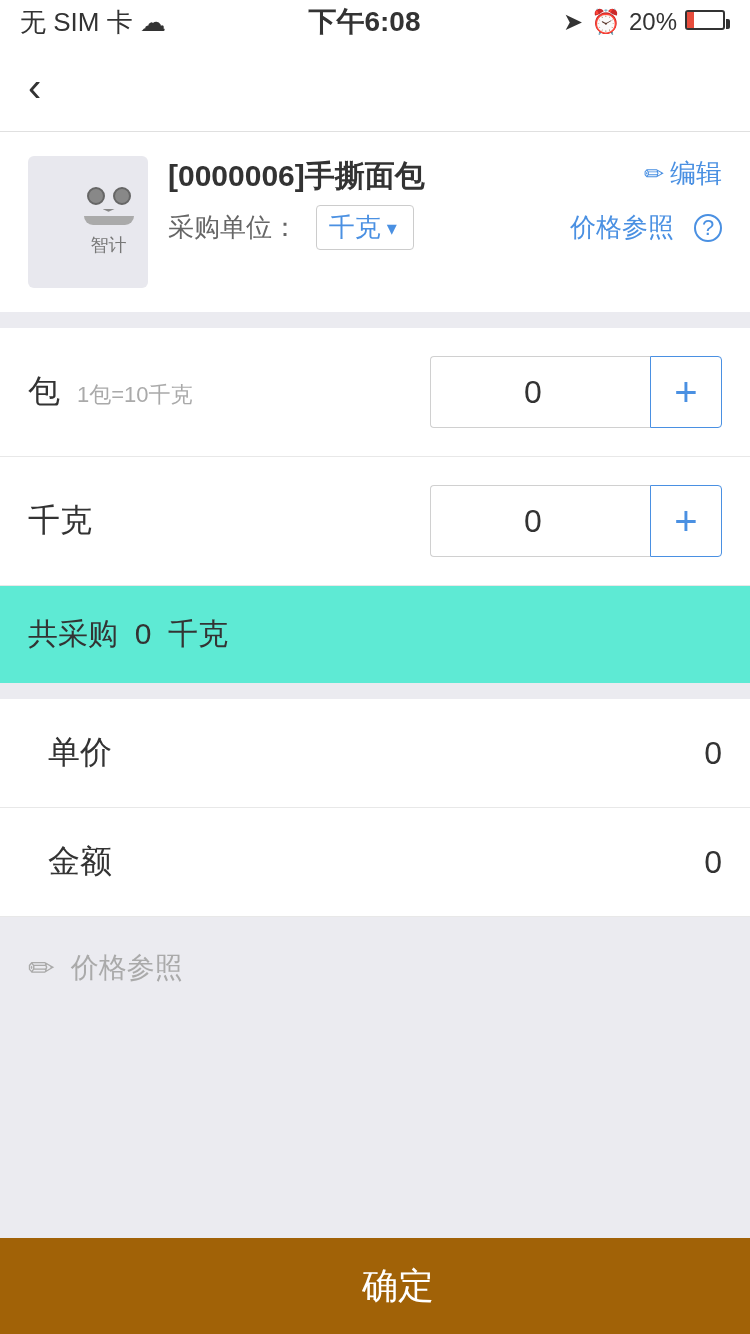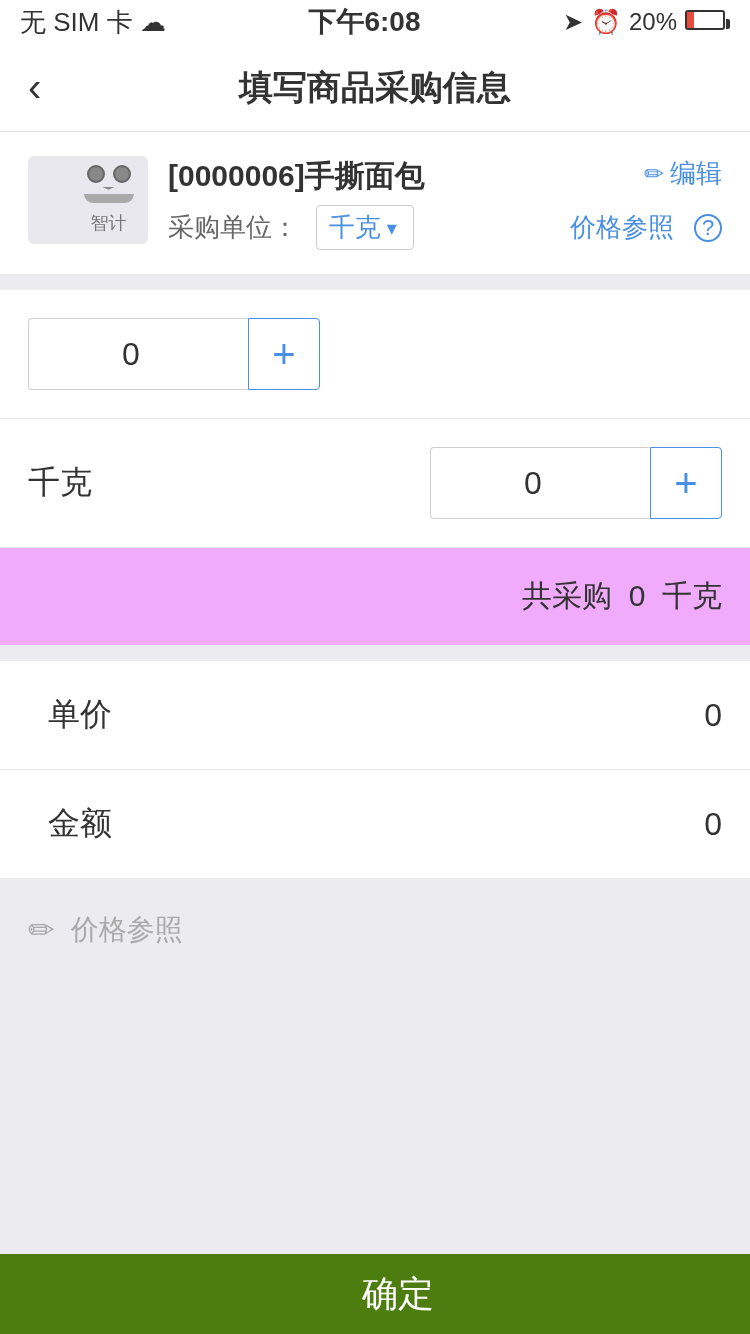--- a/index.html
+++ b/index.html
@@ -92,21 +92,21 @@
     .product-card {
       background: #fff;
       padding: 24px 28px;
       display: flex;
       align-items: flex-start;
       gap: 20px;
       margin-top: 0;
     }
     .product-image {
       width: 120px;
-      height: 88px;
+      height: 132px;
       background: #e8e8ee;
       border-radius: 6px;
       display: flex;
       align-items: center;
       justify-content: center;
       flex-shrink: 0;
       padding-left: 41px;
     }
     .product-info {
       flex: 1;
@@ -232,24 +232,24 @@
       font-size: 40px;
       display: flex;
       align-items: center;
       justify-content: center;
       cursor: pointer;
       font-weight: 300;
     }
 
     
     .total-row {
-      background: #f0abfc;
-      display: flex;
-      align-items: center;
-      justify-content: flex-end;
+      background: #5eead4;
+      display: flex;
+      align-items: center;
+      justify-content: space-between;
       padding: 28px 28px;
     }
     .total-text {
       font-size: 30px;
       color: #333;
     }
     .batch-btn {
       border: 1px solid #4a90e2;
       color: #4a90e2;
       background: #fff;
@@ -298,22 +298,22 @@
       font-size: 28px;
       color: #aaa;
     }
 
     
     .confirm-btn {
       position: fixed;
       bottom: 0;
       left: 0;
       width: 750px;
-      height: 80px;
-      background: #4d7c0f;
+      height: 96px;
+      background: #a16207;
       color: #fff;
       font-size: 36px;
       display: flex;
       align-items: center;
       justify-content: center;
       cursor: pointer;
       border: none;
       padding-left: 46px;
     }
 
@@ -375,21 +375,20 @@
       <span>⏰</span>
       <span>20%</span>
       <span>
         <span class="battery-body"><span class="battery-fill"></span></span><span class="battery-tip"></span>
       </span>
     </div>
   </div>
 
   <div class="nav-bar">
     <span class="nav-back">‹</span>
-    <span class="nav-title">填写商品采购信息</span>
   </div>
 
   <div class="product-card">
     <div class="product-image">
       <div class="owl-logo">
         <div class="owl-eyes">
           <div class="owl-eye"></div>
           <div class="owl-eye"></div>
         </div>
         <div class="owl-beak"></div>
@@ -419,20 +418,24 @@
         </span>
       </div>
     </div>
   </div>
 
   <div class="section-divider"></div>
 
   <div class="input-section">
 
     <div class="input-row">
+      <span class="input-row-label">
+        <span>包</span>
+        <span class="input-row-sublabel">1包=10千克</span>
+      </span>
       <div class="input-number-box">
         <input class="number-input" type="number" value="0" style="">
         <button class="plus-btn">+</button>
       </div>
     </div>
 
     <div class="input-row">
       <span class="input-row-label">千克</span>
       <div class="input-number-box">
         <input class="number-input" type="number" value="0" style="">

